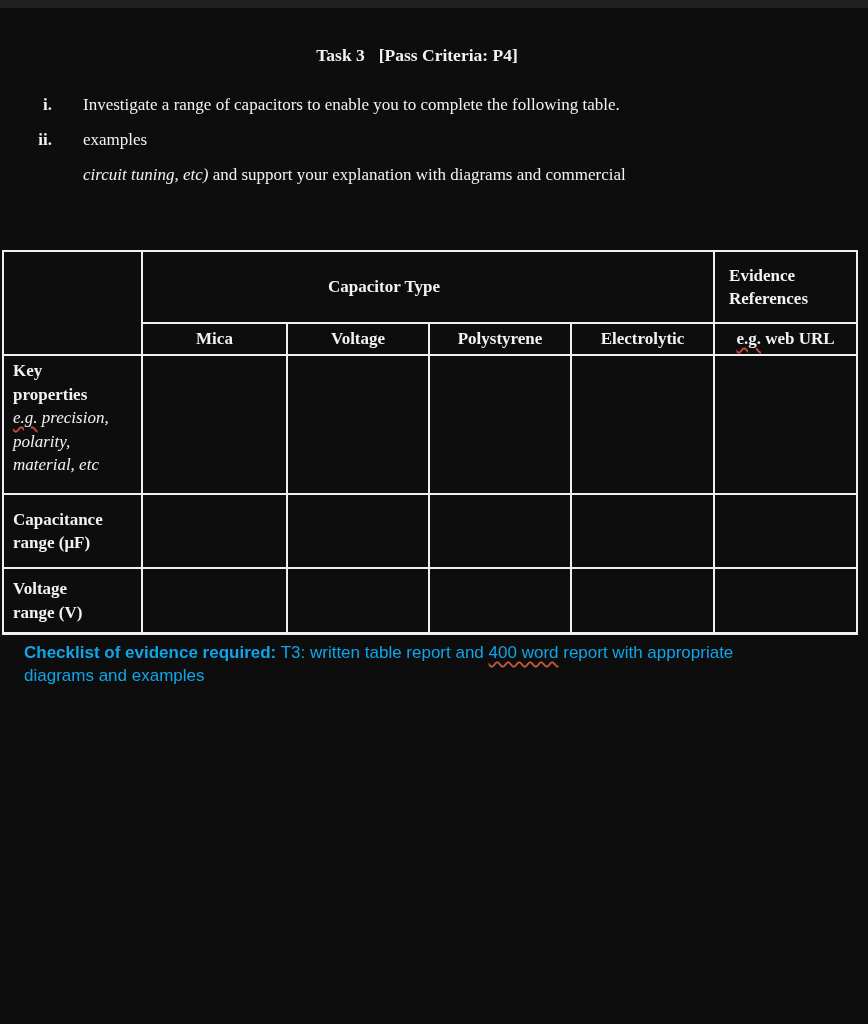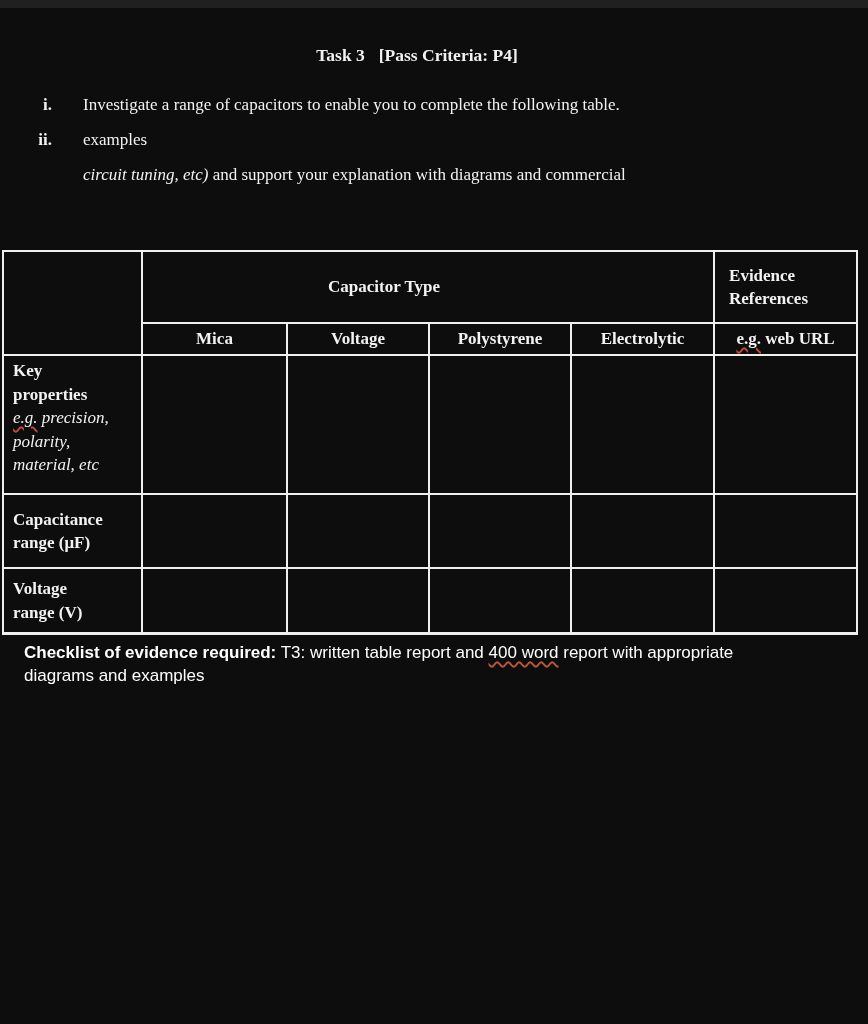--- a/index.html
+++ b/index.html
@@ -68,21 +68,21 @@
   td.rlabel .it{font-style:italic;font-weight:normal;}
   td.rlabel.vmid{vertical-align:middle;padding-top:0;}
   tr.row-key td{height:134px;}
   tr.row-cap td{height:72px;}
   tr.row-volt td{height:63px;}
   
   .checklist{
     position:absolute;left:24px;top:642px;width:780px;
     font-family:"Liberation Sans", sans-serif;
     font-size:17px;line-height:22.5px;
-    color:#ffffff;
+    color:#0ea5e9;
   }
   .checklist .b{font-weight:bold;}
   .wavy-orange{
     text-decoration:underline;
     text-decoration-style:wavy;
     text-decoration-color:#c0563a;
     text-decoration-thickness:1.5px;
     text-underline-offset:3px;
   }
 </style>

